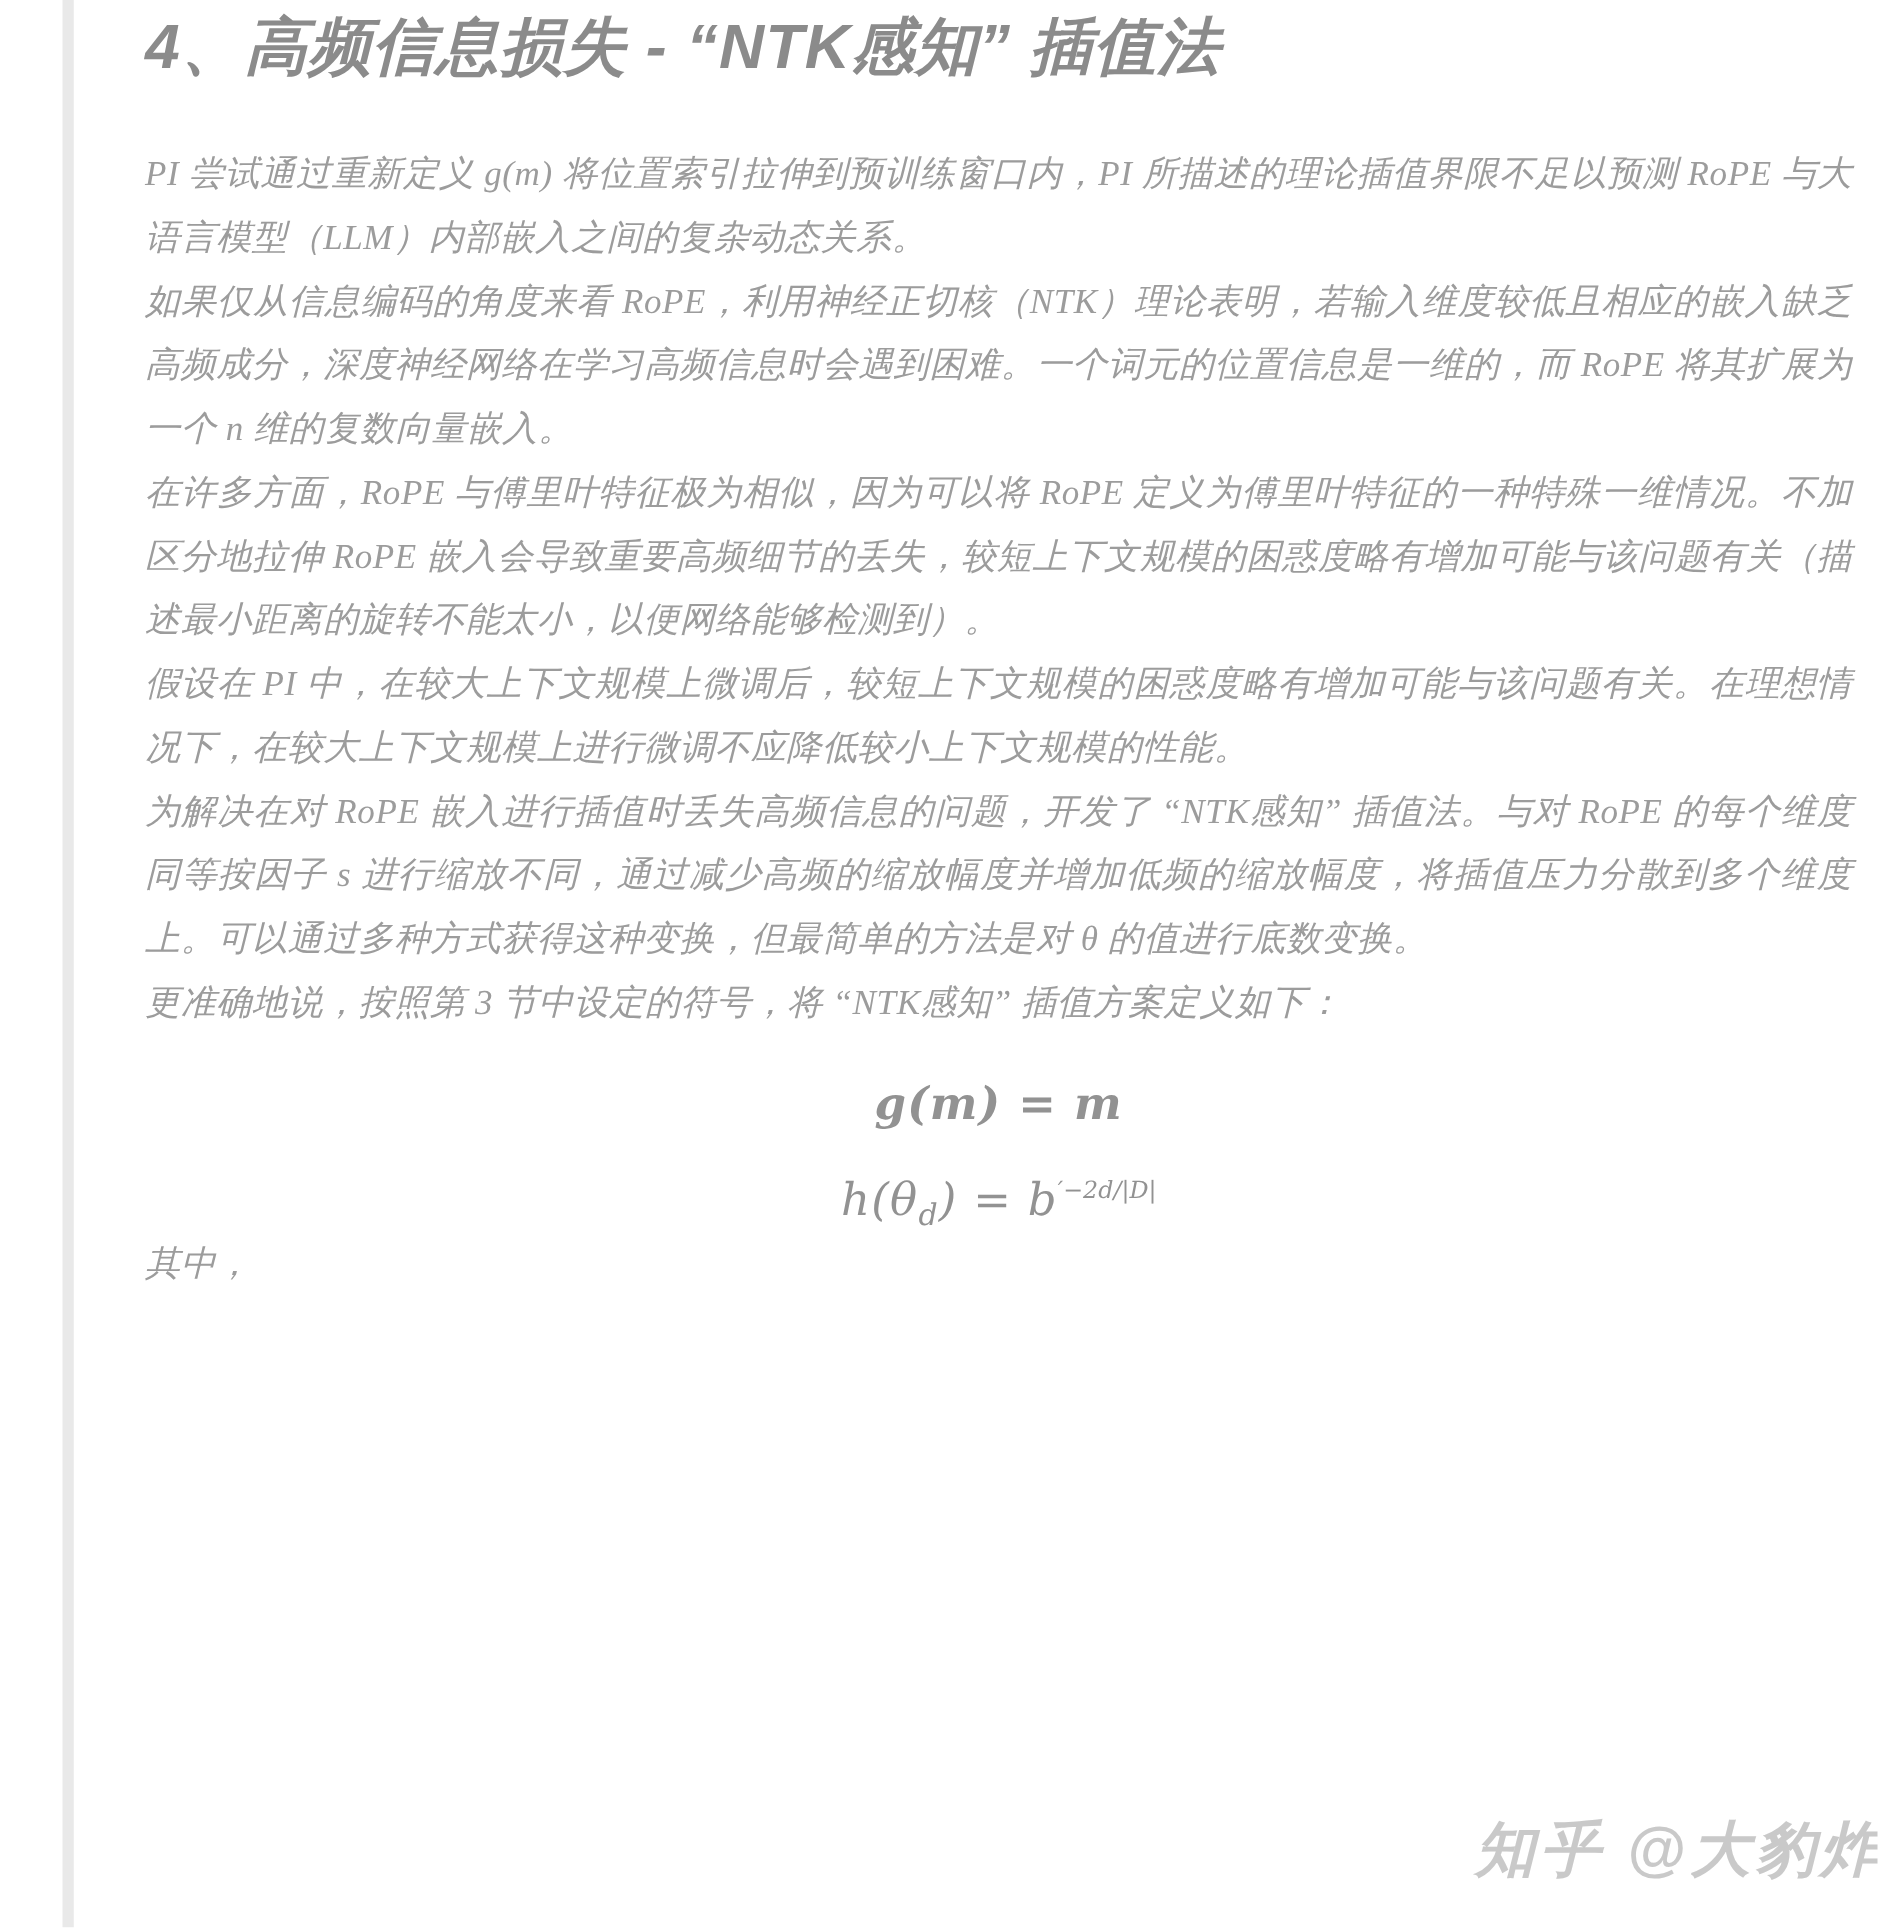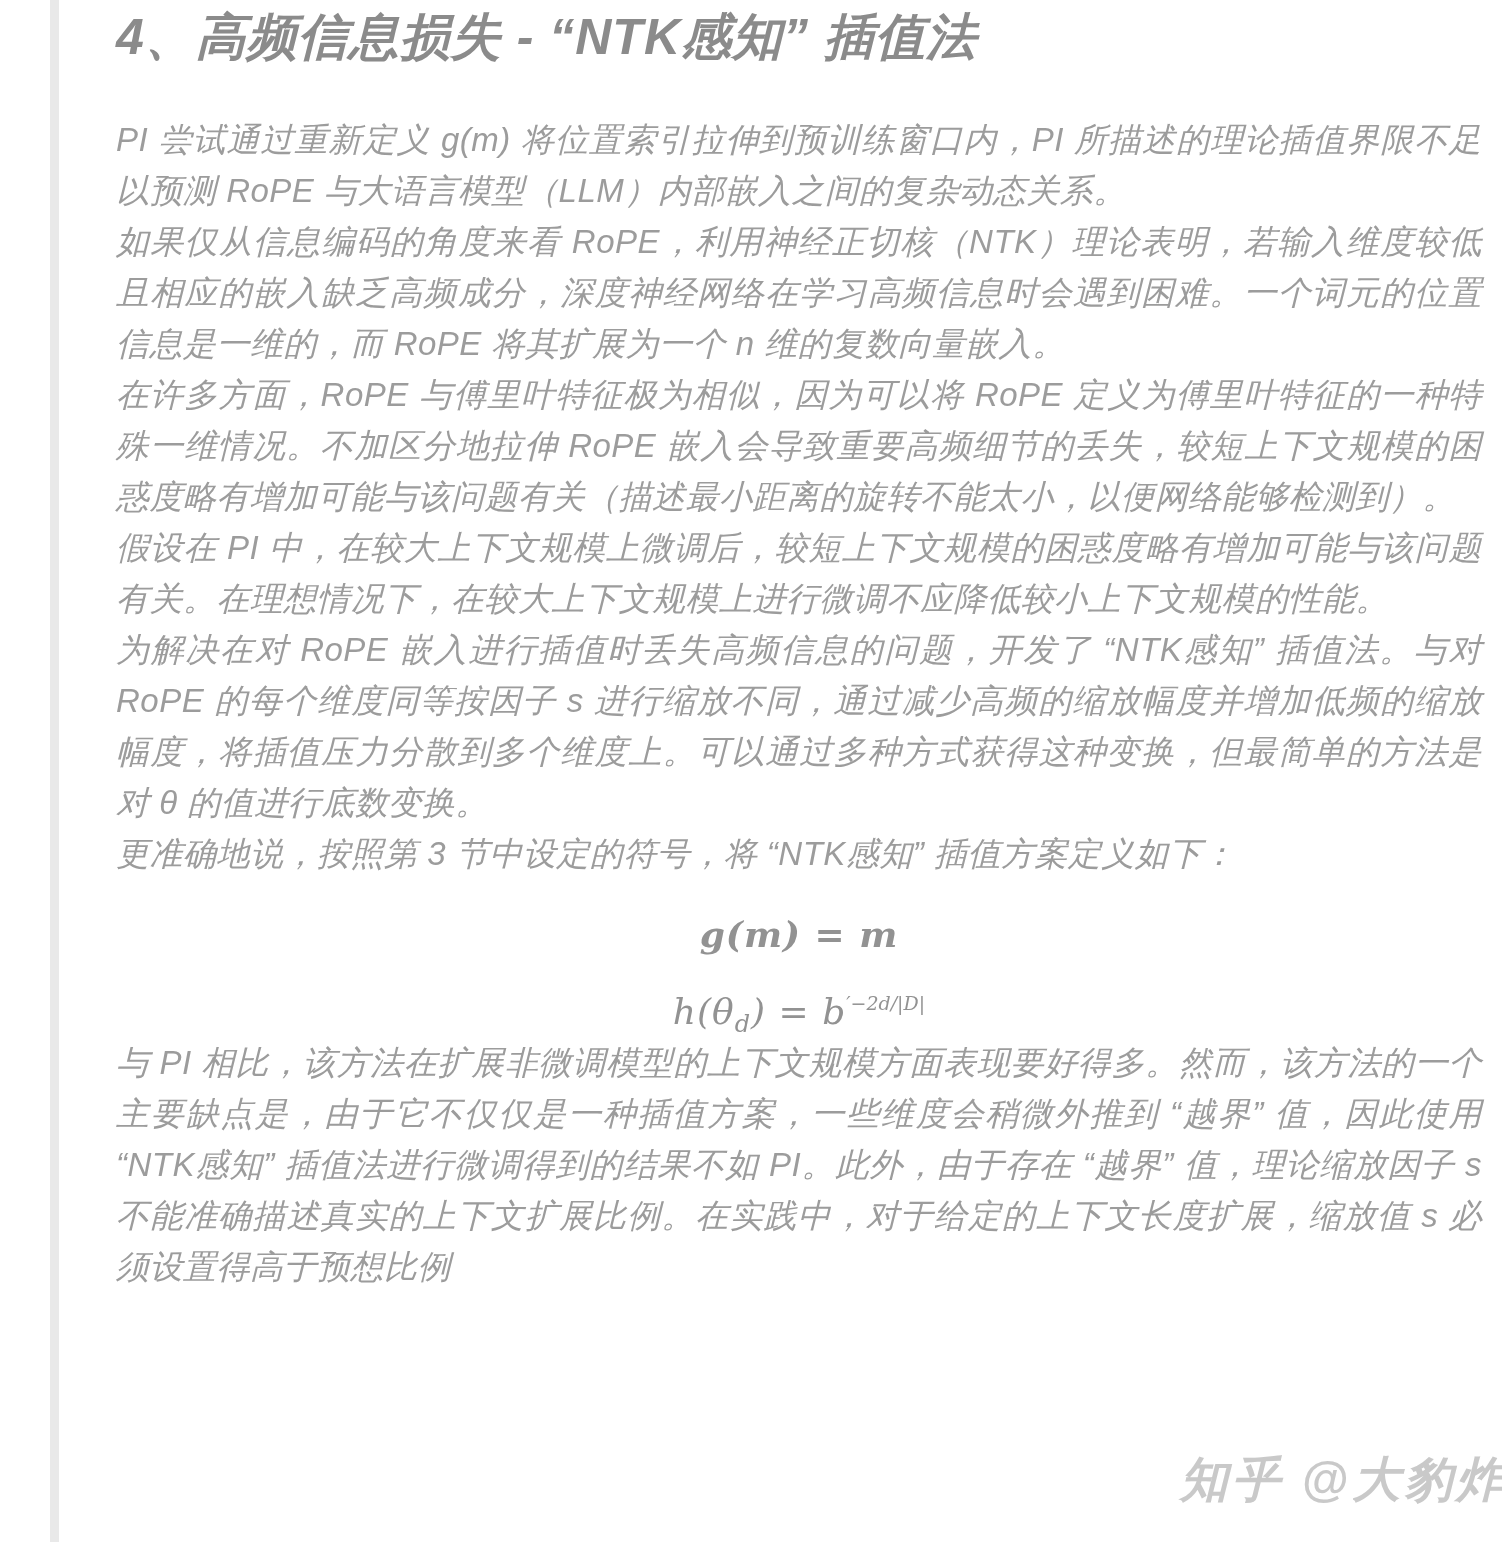--- a/index.html
+++ b/index.html
@@ -33,24 +33,24 @@
     font-family: "Liberation Sans", sans-serif;
     font-style: italic;
     font-weight: bold;
     font-size: 50px;
     line-height: 62px;
     letter-spacing: 1px;
     color: #8b8b8b;
   }
   p.body {
     margin: 0;
-    font-family: Liberation Sans, sans-serif;
+    font-family: Liberation Serif, serif;
     font-style: italic;
     font-weight: 400;
-    font-size: 33px;
+    font-size: 28px;
     line-height: 51px;
     color: #9c9c9c;
     text-align: justify;
     letter-spacing: 0.5px;
   }
   p.body b {
     font-weight: bold;
     color: #939393;
   }
   .formula {
@@ -128,19 +128,19 @@
 
 
   <div class="formula formula-1">
     <span>g(m) = m</span>
   </div>
 
   <div class="formula formula-2">
     <span>h(θ</span><sub>d</sub><span>) = b</span><sup>′−2d/|D|</sup>
   </div>
 
+  <p class="body where-line">其中，</p>
 
 
-  <p class="body closing">与 PI 相比，该方法在扩展非微调模型的上下文规模方面表现要好得多。然而，该方法的一个主要缺点是，由于它不仅仅是一种插值方案，一些维度会稍微外推到 “越界” 值，因此使用 “NTK感知” 插值法进行微调得到的结果不如 PI。此外，由于存在 “越界” 值，理论缩放因子 s 不能准确描述真实的上下文扩展比例。在实践中，对于给定的上下文长度扩展，缩放值 s 必须设置得高于预想比例</p>
 
 </main>
 
 <div class="watermark">知乎 @大豹炸</div>
 
 </body></html>

